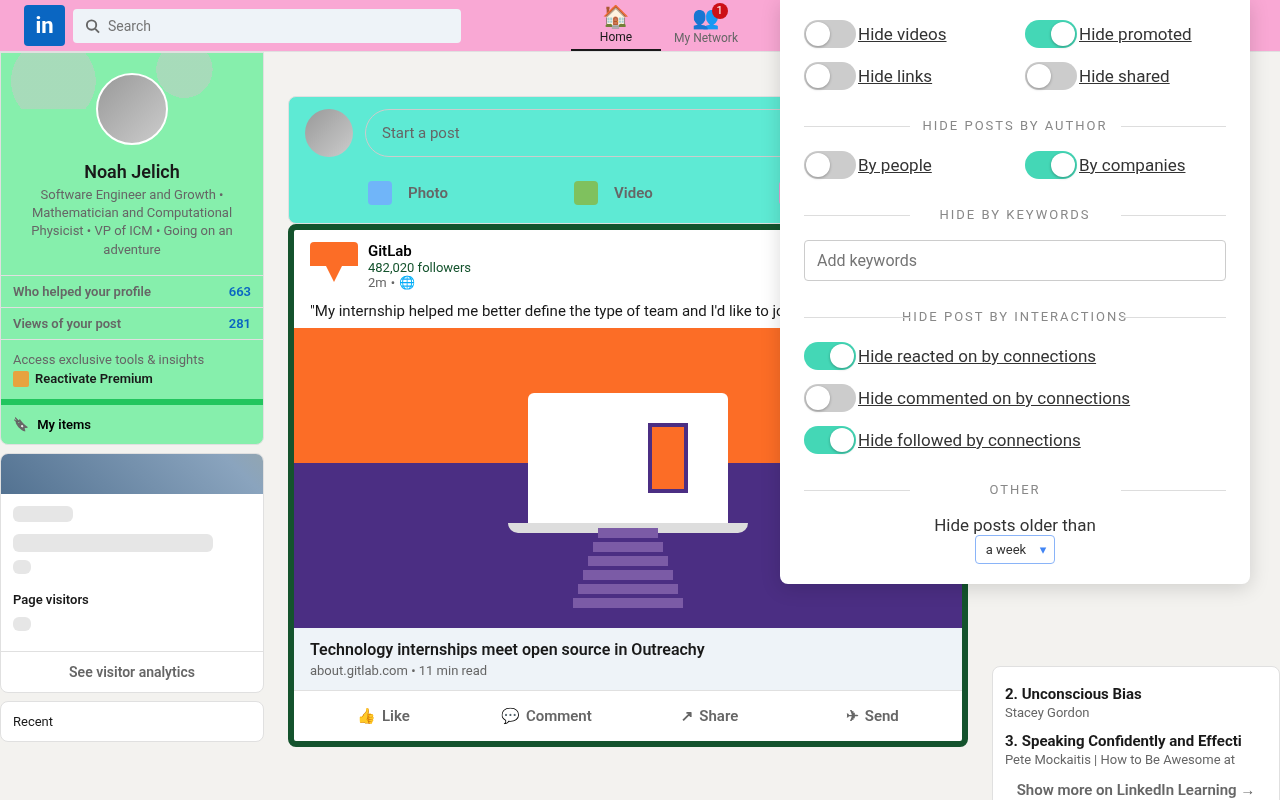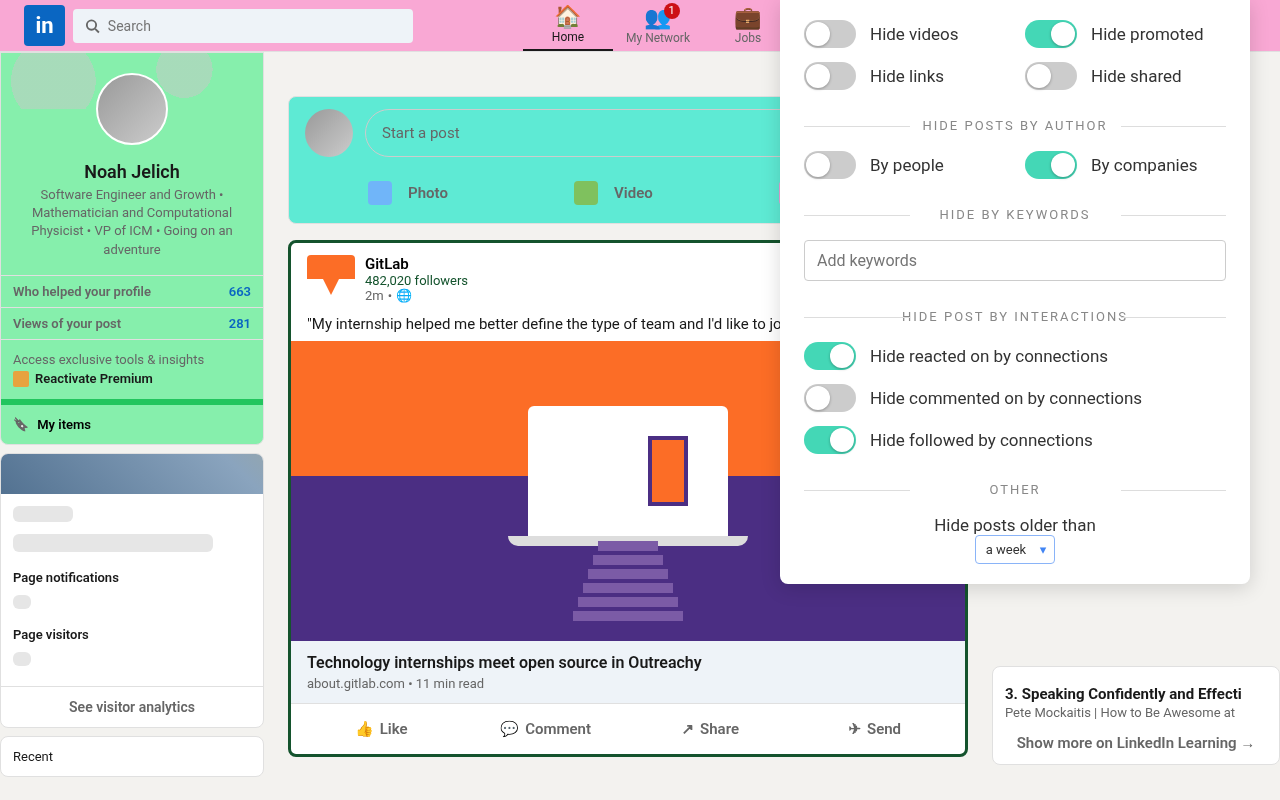--- a/index.html
+++ b/index.html
@@ -1,21 +1,21 @@
 <!DOCTYPE html>
 <html><head>
 <meta charset="utf-8">
 <style>
 * { margin: 0; padding: 0; box-sizing: border-box; font-family: -apple-system, BlinkMacSystemFont, "Segoe UI", Roboto, sans-serif; }
 body { background: #f3f2ef; width: 1280px; height: 800px; overflow: hidden; position: relative; }
 
 
 .header { background: #f9a8d4; height: 52px; display: flex; align-items: center; padding: 0 24px; border-bottom: 1px solid #e0e0e0; position: relative; z-index: 10; }
 .logo { width: 41px; height: 41px; background: #0a66c2; border-radius: 4px; display: flex; align-items: center; justify-content: center; color: #fff; font-weight: bold; font-size: 22px; }
-.search-box { display: flex; align-items: center; background: #eef3f8; border-radius: 4px; height: 34px; width: 340px; margin-left: 8px; padding: 0 12px; }
+.search-box { display: flex; align-items: center; background: #eef3f8; border-radius: 4px; height: 34px; width: 388px; margin-left: 8px; padding: 0 12px; }
 .search-box svg { width: 16px; height: 16px; }
 .search-box input { border: none; background: transparent; margin-left: 8px; font-size: 14px; outline: none; width: 100%; }
 .nav { display: flex; margin-left: 110px; height: 100%; }
 .nav-item { display: flex; flex-direction: column; align-items: center; justify-content: center; width: 90px; color: #666; font-size: 12px; position: relative; cursor: pointer; }
 .nav-item.active { color: #191919; border-bottom: 2px solid #191919; }
 .nav-item .icon { font-size: 22px; line-height: 1; margin-bottom: 2px; position: relative; }
 .badge { position: absolute; top: -4px; right: -8px; background: #cc1016; color: #fff; border-radius: 50%; width: 16px; height: 16px; font-size: 11px; display: flex; align-items: center; justify-content: center; }
 
 
 .layout { display: flex; padding: 0; gap: 24px; margin-top: 0; }
@@ -53,21 +53,21 @@
 .start-post-row { display: flex; align-items: center; gap: 12px; }
 .sp-avatar { width: 48px; height: 48px; border-radius: 50%; background: linear-gradient(135deg, #999, #ccc); }
 .sp-input { flex: 1; border: 1px solid #ccc; border-radius: 30px; padding: 14px 16px; font-size: 15px; color: #666; }
 .sp-actions { display: flex; justify-content: space-around; margin-top: 10px; padding: 4px 0; }
 .sp-action { display: flex; align-items: center; gap: 16px; font-size: 15px; font-weight: 600; color: #666; padding: 10px; }
 .sp-action .ico { width: 24px; height: 24px; border-radius: 4px; }
 .ico-photo { background: #70b5f9; }
 .ico-video { background: #7fc15e; }
 .ico-doc { background: #e2a0d4; }
 
-.post-card { background: #fff; border: 3px solid #14532d; border-radius: 8px; margin-top: 16px; overflow: hidden; }
+.post-card { background: #fff; border: 6px solid #14532d; border-radius: 8px; overflow: hidden; }
 .post-header { display: flex; padding: 12px 16px; gap: 10px; }
 .post-logo { width: 48px; height: 48px; background: linear-gradient(180deg, #fc6d26 50%, #fff 50%); border-radius: 4px; position: relative; }
 .post-logo::after { content: ""; position: absolute; left: 14px; top: 20px; width: 20px; height: 20px; background: #fc6d26; clip-path: polygon(50% 100%, 0 0, 100% 0); }
 .post-author { font-weight: 600; font-size: 15px; }
 .post-sub { font-size: 13px; color: #14532d; }
 .post-meta { font-size: 13px; color: #666; display: flex; align-items: center; gap: 4px; }
 .post-text { padding: 0 16px 8px; font-size: 15px; color: #191919; }
 .post-image { height: 300px; background: linear-gradient(180deg, #fc6d26 0%, #fc6d26 45%, #4b2e83 45%, #4b2e83 100%); position: relative; display: flex; align-items: center; justify-content: center; }
 .laptop { width: 200px; height: 130px; background: #fff; border-radius: 6px 6px 0 0; position: relative; top: -20px; }
 .laptop::after { content: ""; position: absolute; bottom: -10px; left: -20px; right: -20px; height: 10px; background: #ddd; border-radius: 0 0 10px 10px; }
@@ -83,21 +83,21 @@
 
 .learning-card { background: #fff; border: 1px solid #e0e0e0; border-radius: 8px; padding: 12px; margin-left: 0; }
 .learn-item { padding: 6px 0; }
 .learn-title { font-size: 15px; font-weight: 700; color: #191919; }
 .learn-sub { font-size: 13px; color: #666; margin-top: 2px; }
 .show-more { text-align: center; font-size: 15px; font-weight: 600; color: #666; padding: 8px 0 0; }
 
 
 .filter-panel { position: absolute; top: 0; left: 780px; width: 470px; background: #fff; border-radius: 0 0 8px 8px; box-shadow: 0 4px 20px rgba(0,0,0,0.15); z-index: 100; padding: 20px 24px; }
 .toggle-grid { display: grid; grid-template-columns: 1fr 1fr; gap: 14px 20px; }
-.toggle-row { display: flex; align-items: center; gap: 14px; font-size: 17px; color: #333; }
+.toggle-row { display: flex; align-items: center; gap: 2px; font-size: 17px; color: #333; text-decoration: underline; }
 .toggle { width: 52px; height: 28px; border-radius: 14px; position: relative; cursor: pointer; flex-shrink: 0; }
 .toggle::after { content: ""; position: absolute; width: 24px; height: 24px; background: #fff; border-radius: 50%; top: 2px; transition: left 0.2s; box-shadow: 0 1px 3px rgba(0,0,0,0.3); }
 .toggle.off { background: #ccc; }
 .toggle.off::after { left: 2px; }
 .toggle.on { background: #44d7b6; }
 .toggle.on::after { left: 26px; }
 .section-header { text-align: center; letter-spacing: 2px; font-size: 13px; color: #888; margin: 28px 0 18px; position: relative; }
 .section-header::before, .section-header::after { content: ""; position: absolute; top: 50%; width: 25%; height: 1px; background: #ddd; }
 .section-header::before { left: 0; }
 .section-header::after { right: 0; }
@@ -156,21 +156,20 @@
         <div class="premium-link">Reactivate Premium</div>
       </div>
       <div class="my-items">My items</div>
     </div>
 
     <div class="pages-card">
       <div class="pages-banner"></div>
       <div class="pages-body">
         <div class="blurred-box" style="width:60px;height:16px"></div>
         <div class="blurred-box" style="width:200px;height:18px;margin-top:12px"></div>
-        <div class="pages-row">Page notifications</div>
         <div class="blurred-box" style="width:18px;height:14px"></div>
         <div class="pages-row">Page visitors</div>
         <div class="blurred-box" style="width:18px;height:14px"></div>
       </div>
       <div class="see-analytics">See visitor analytics</div>
     </div>
 
     <div class="recent-card">
       <div>Recent</div>
     </div>
@@ -242,20 +241,24 @@
             <span>✈</span>
             <span>Send</span>
           </div>
       </div>
     </div>
   </div>
 
   <div class="col-right">
     <div class="learning-card" style="margin-top:570px">
       <div class="learn-item">
+        <div class="learn-title"><span>2.</span> <span>Unconscious Bias</span></div>
+        <div class="learn-sub">Stacey Gordon</div>
+      </div>
+      <div class="learn-item">
         <div class="learn-title"><span>3.</span> <span>Speaking Confidently and Effecti</span></div>
         <div class="learn-sub">Pete Mockaitis | How to Be Awesome at</div>
       </div>
       <div class="show-more"><span>Show more on LinkedIn Learning</span> →</div>
     </div>
   </div>
 </div>
 
 <div class="filter-panel">
   <div class="toggle-grid">

